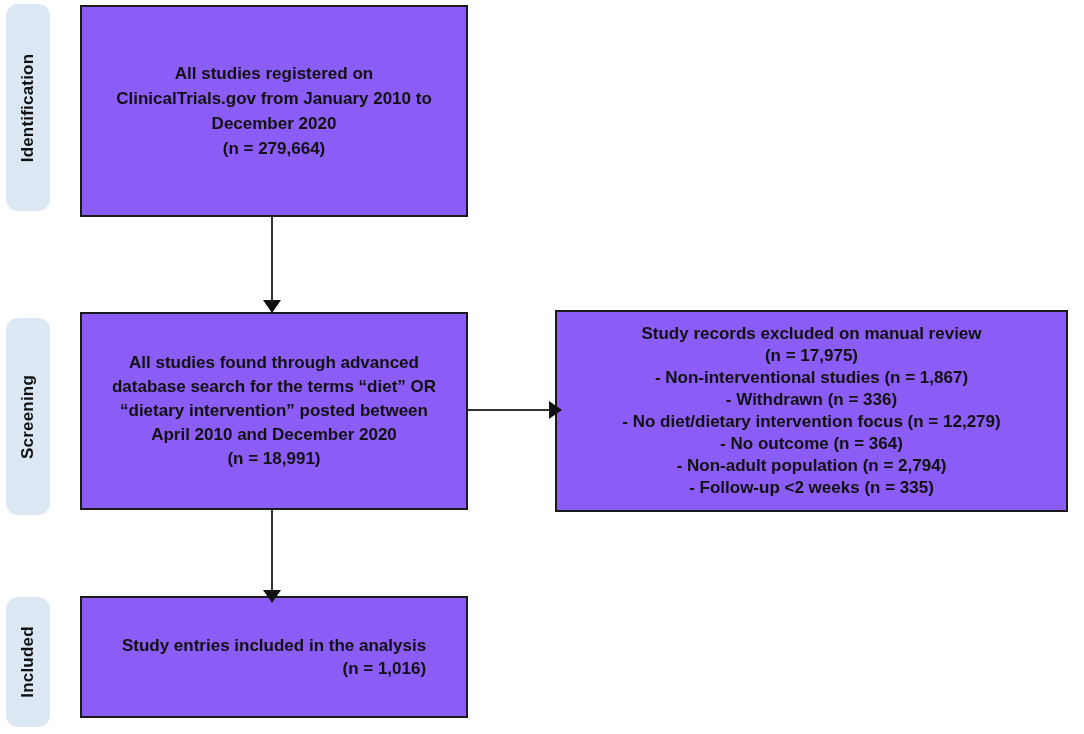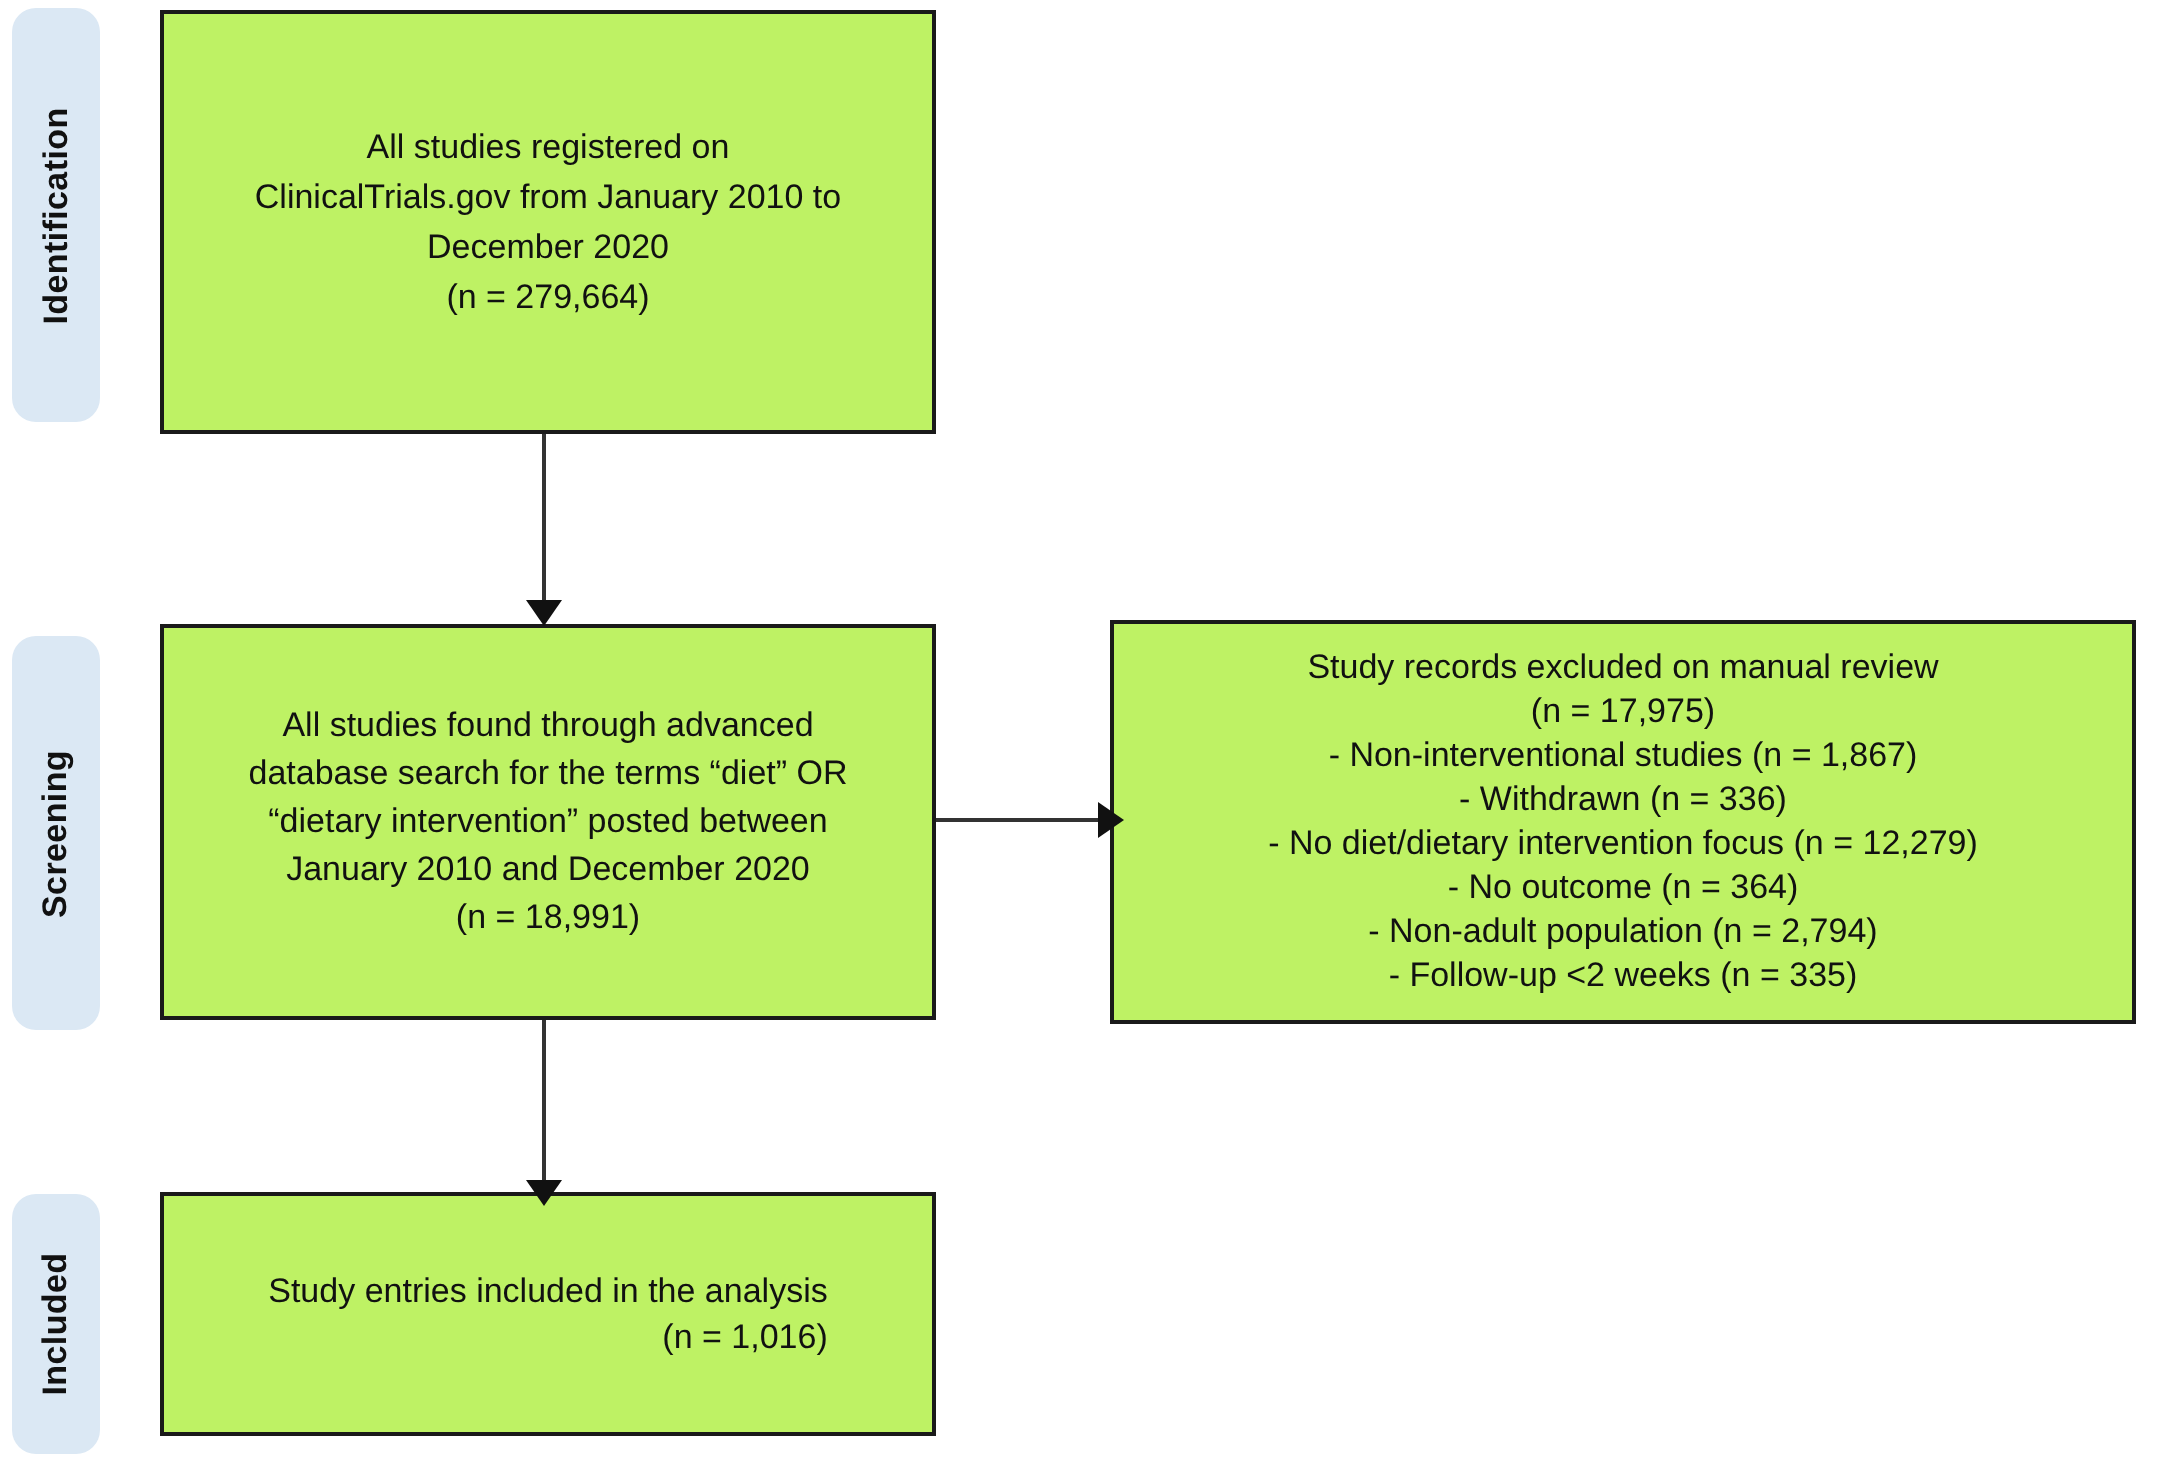--- a/index.html
+++ b/index.html
@@ -36,25 +36,26 @@
   }
   .stage-identification { top: 4px;   height: 207px; }
   .stage-screening      { top: 318px; height: 197px; }
   .stage-included       { top: 597px; height: 130px; }
 
   
   .box {
     position: absolute;
     box-sizing: border-box;
     border: 2px solid #1a1a1a;
-    background: #bef264;
+    background: #8b5cf6;
     display: flex;
     align-items: center;
     justify-content: center;
     text-align: center;
+    font-weight: bold;
   }
   .box-text {
     white-space: pre-line;
     font-size: 17px;
     color: #111111;
     padding: 0 8px;
   }
   .box-registered { left: 80px;  top: 5px;   width: 388px; height: 212px; }
   .box-searched   { left: 80px;  top: 312px; width: 388px; height: 198px; }
   .box-excluded   { left: 555px; top: 310px; width: 513px; height: 202px; }
@@ -128,21 +129,21 @@
     <div class="box-text lh25">All studies registered on
 ClinicalTrials.gov from January 2010 to
 December 2020
 (n = 279,664)</div>
   </div>
 
   <div class="box box-searched">
     <div class="box-text lh24">All studies found through advanced
 database search for the terms “diet” OR
 “dietary intervention” posted between
-January 2010 and December 2020
+April 2010 and December 2020
 (n = 18,991)</div>
   </div>
 
   <div class="box box-excluded">
     <div class="box-text lh22">Study records excluded on manual review
 (n = 17,975)
 - Non-interventional studies (n = 1,867)
 - Withdrawn (n = 336)
 - No diet/dietary intervention focus (n = 12,279)
 - No outcome (n = 364)

